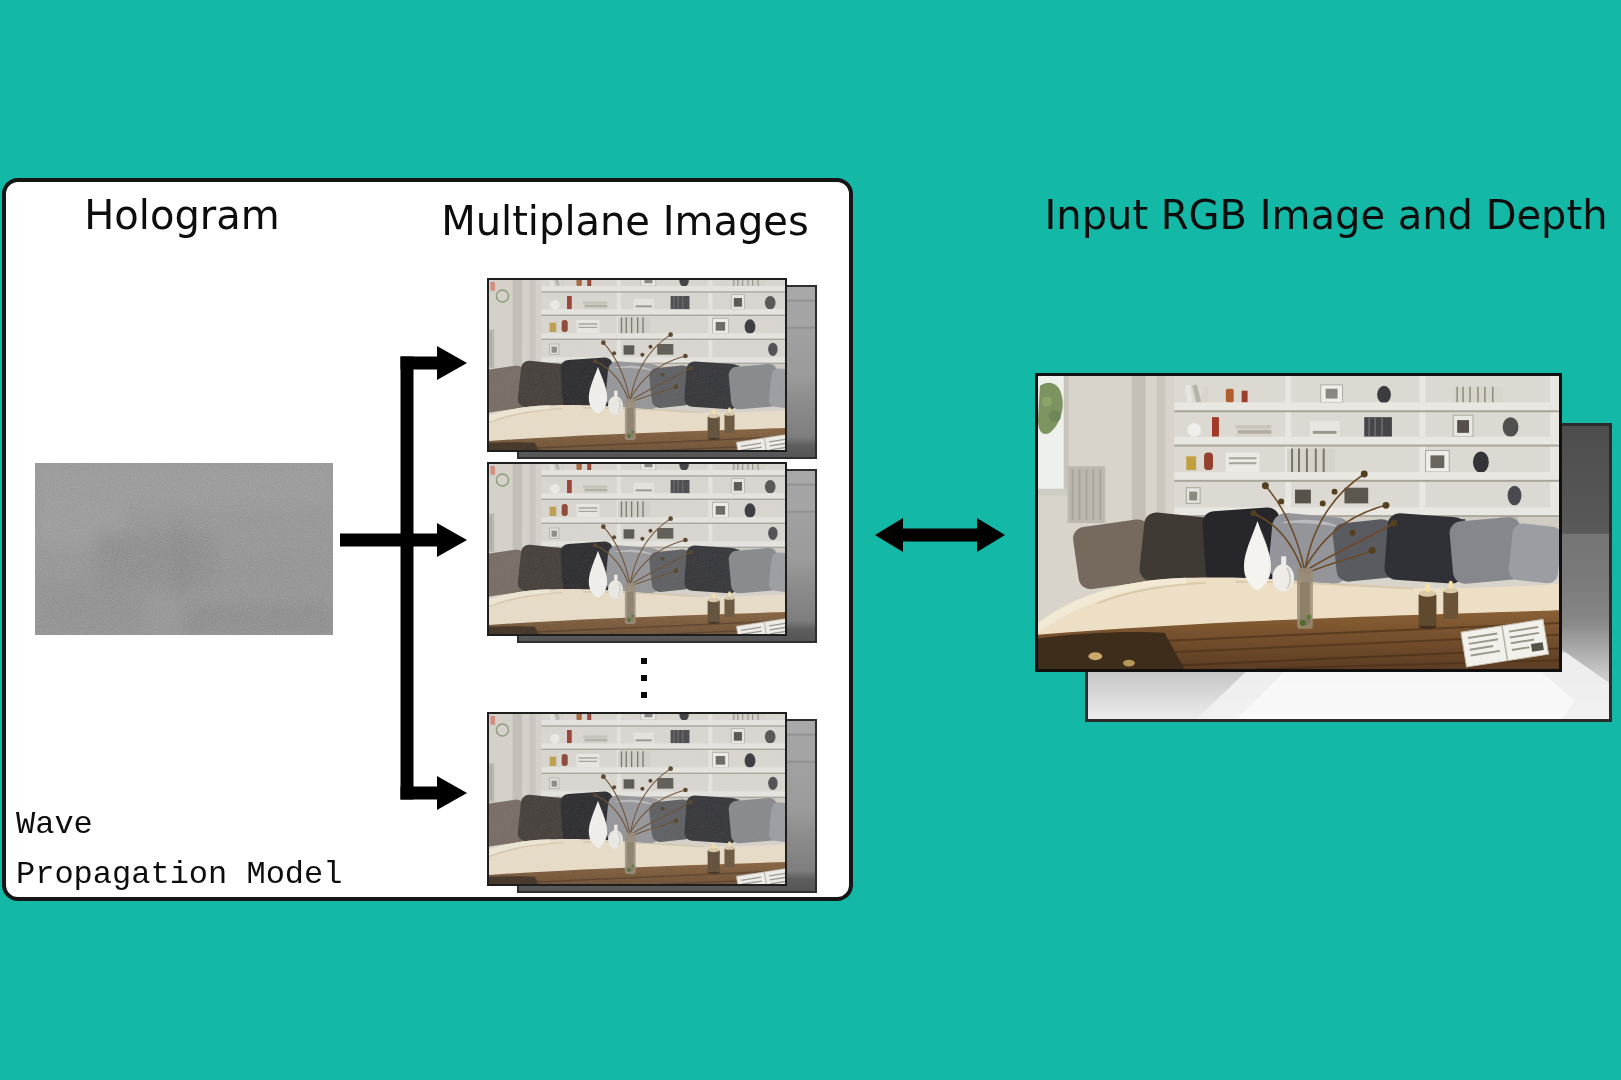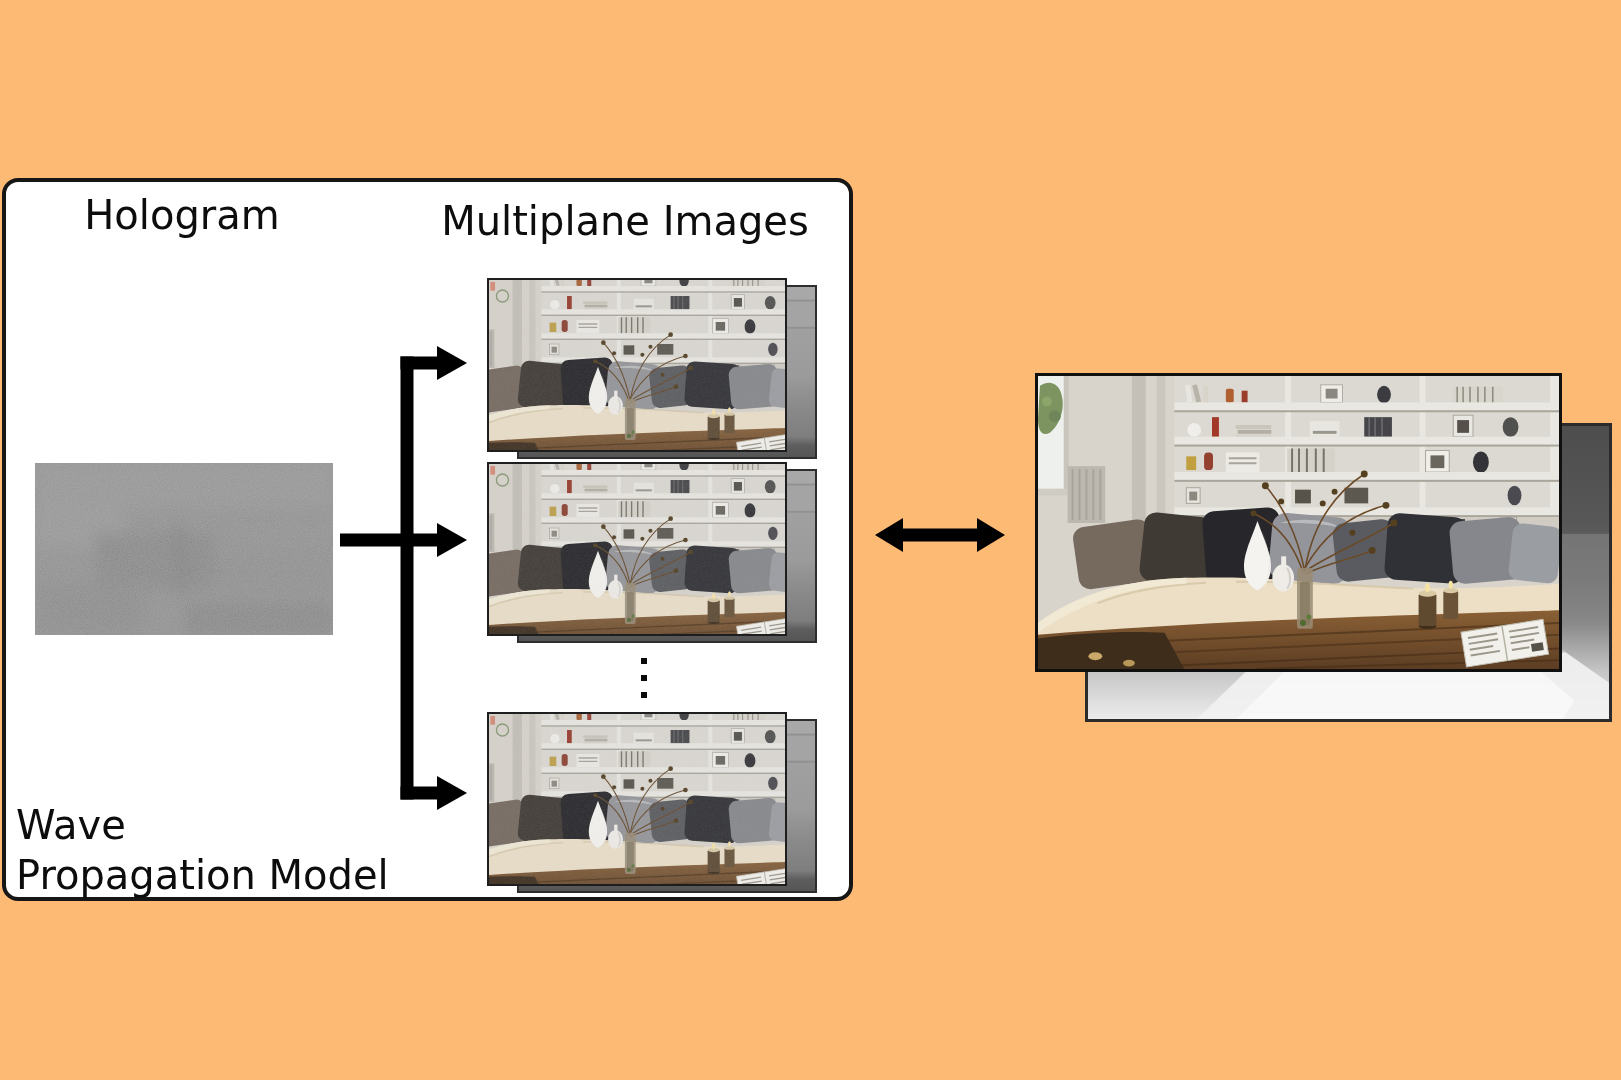--- a/index.html
+++ b/index.html
@@ -1,32 +1,33 @@
 <!DOCTYPE html>
 <html><head>
 <meta charset="utf-8">
 <style>
   html,body{margin:0;padding:0;background:#ffffff;}
   #canvas{
-    position:relative;width:1621px;height:1080px;background:#fdba74;
+    position:relative;width:1621px;height:1080px;background:#14b8a6;
     font-family:"DejaVu Sans","Liberation Sans",sans-serif;color:#111;
     overflow:hidden;
   }
   .abs{position:absolute;box-sizing:border-box;}
   .title{
     font-size:40px;font-weight:400;letter-spacing:0px;color:#0d0d0d;
     transform:translateX(-50%);white-space:nowrap;
   }
   .panel{
     left:2px;top:178px;width:851px;height:723px;
     border:4px solid #161616;border-radius:16px;background:#ffffff;
   }
   .wave-label{
-    left:16px;top:800px;font-size:40px;line-height:50px;color:#0d0d0d;
+    left:16px;top:800px;font-size:32px;line-height:50px;color:#0d0d0d;
     white-space:pre-line;
+    font-family:Liberation Mono, monospace;
   }
   .holo{left:35px;top:463px;width:298px;height:172px;}
   .mp-group{width:332px;height:183px;}
   .mp-gray{
     left:30px;top:7px;width:300px;height:174px;
     border:2px solid #2e2e2e;
     background-color:#9e9e9e;
     background-image:linear-gradient(to bottom,
       #a8a8a8 0%,#a8a8a8 7%,#8f8f8f 8%,#a4a4a4 9%,
       #a4a4a4 23%,#8d8d8d 24%,#a0a0a0 25%,
@@ -243,20 +244,21 @@
         <circle cx="80" cy="42" r="9" fill="none" stroke="#5a7a40" stroke-width="2" opacity="0.65"></circle>
         <rect x="60" y="18" width="440" height="255" filter="url(#grain)" opacity="0.16"></rect>
       </g>
     </defs>
   </svg>
 
   <div class="abs panel"></div>
 
   <div class="abs title" style="left:182px;top:192px;">Hologram</div>
   <div class="abs title" style="left:625px;top:192px;margin-top:6px;">Multiplane Images</div>
+  <div class="abs title" style="left:1326px;top:192px;">Input RGB Image and Depth</div>
 
   <div class="abs holo">
     <svg viewBox="0 0 298 172" preserveAspectRatio="none">
       <rect width="298" height="172" fill="#8f8f8f"></rect>
       <g filter="url(#soft8)" opacity="0.5">
         <rect x="0" y="0" width="298" height="44" fill="#9a9a9a"></rect>
         <rect x="0" y="44" width="90" height="40" fill="#9c9c9c"></rect>
         <rect x="60" y="70" width="120" height="56" fill="#7e7e7e"></rect>
         <path d="M138,60 C142,84 146,108 140,130 L150,132 C154,106 150,82 146,60 Z" fill="#6f6f6f"></path>
         <rect x="0" y="120" width="110" height="52" fill="#858585"></rect>

